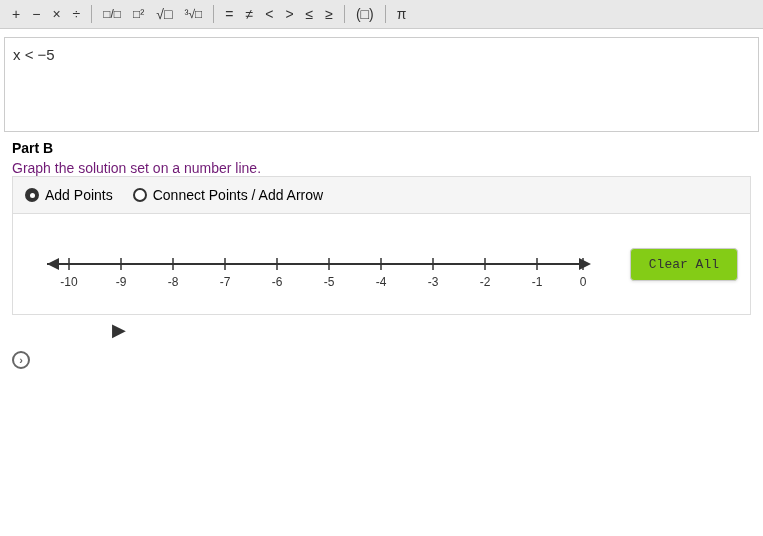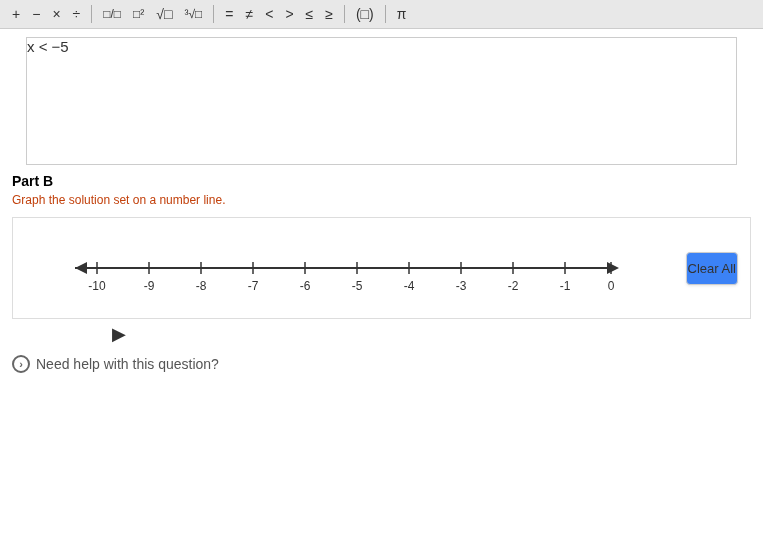--- a/index.html
+++ b/index.html
@@ -39,23 +39,23 @@
       width: 1px;
       height: 18px;
       background: #aaa;
       margin: 0 3px;
     }
 
     
     .input-area {
       background: #fff;
       border: 1px solid #ccc;
-      margin: 8px 26px;
-      height: 128px;
-      padding: 0;
+      margin: 8px 4px;
+      height: 95px;
+      padding: 8px;
       position: relative;
     }
     .input-area .expression {
       font-size: 15px;
       color: #333;
     }
 
     
     .part-b-container {
       padding: 0 12px;
@@ -63,23 +63,22 @@
 
     .part-b-label {
       font-size: 14px;
       font-weight: bold;
       margin-bottom: 4px;
       color: #000;
       margin-top: 8px;
     }
 
     .part-b-instruction {
-      font-size: 12px;
-      color: #c2410c;
-      margin-bottom: 10px;
+      font-size: 14px;
+      color: #701a75;
     }
 
     
     .mode-selector {
       display: flex;
       align-items: center;
       gap: 20px;
       padding: 10px 12px;
       background: #f5f5f5;
       border: 1px solid #ddd;
@@ -133,29 +132,30 @@
     }
 
     .number-line-wrap {
       flex: 1;
       display: flex;
       flex-direction: column;
       align-items: center;
     }
 
     .clear-all-btn {
-      background: #3b82f6;
+      background: #84cc16;
       border: 1px solid #ccc;
       border-radius: 4px;
-      padding: 8px 1px;
+      padding: 8px 18px;
       font-size: 13px;
       cursor: pointer;
       white-space: nowrap;
       color: #333;
       box-shadow: 0 1px 3px rgba(0,0,0,0.1);
+      font-family: Liberation Mono, monospace;
     }
 
     
     .help-section {
       display: flex;
       align-items: center;
       gap: 6px;
       padding: 10px 12px;
       font-size: 14px;
       color: #555;
@@ -211,20 +211,30 @@
 
   <div class="input-area">
     <div class="expression">x &lt; −5</div>
   </div>
 
   <div class="part-b-container">
     <div class="part-b-label">Part B</div>
     <div class="part-b-instruction">Graph the solution set on a number line.</div>
   </div>
 
+  <div class="mode-selector" style="margin: 0 12px;">
+    <div class="mode-option">
+      <div class="radio-filled"></div>
+      <span>Add Points</span>
+    </div>
+    <div class="mode-option">
+      <div class="radio-empty"></div>
+      <span>Connect Points / Add Arrow</span>
+    </div>
+  </div>
 
   <div class="number-line-container" style="margin: 0 12px;">
     <div class="number-line-wrap">
       <svg width="560" height="60" viewBox="0 0 560 60">
 
         <polygon points="8,30 20,24 20,36" fill="#333"></polygon>
 
         <polygon points="552,30 540,24 540,36" fill="#333"></polygon>
 
         <line x1="8" y1="30" x2="550" y2="30" stroke="#333" stroke-width="2"></line>
@@ -265,15 +275,14 @@
     </div>
     <button class="clear-all-btn">Clear All</button>
   </div>
 
   <div style="margin-left: 12px; margin-top: 4px;">
     <span class="cursor-icon">▶</span>
   </div>
 
   <div class="help-section">
     <div class="help-circle">›</div>
-    <span>Need help with this question?</span>
   </div>
 </div>
 
 </body></html>

